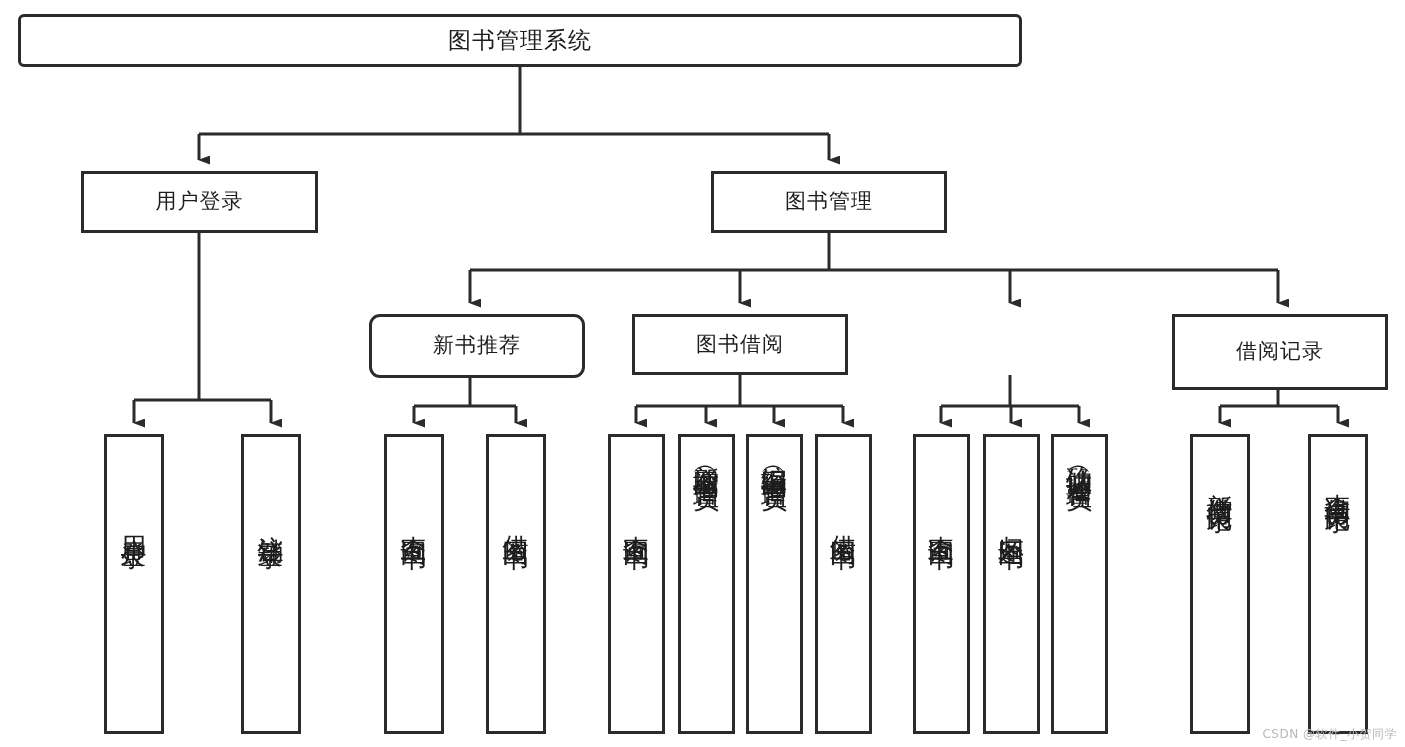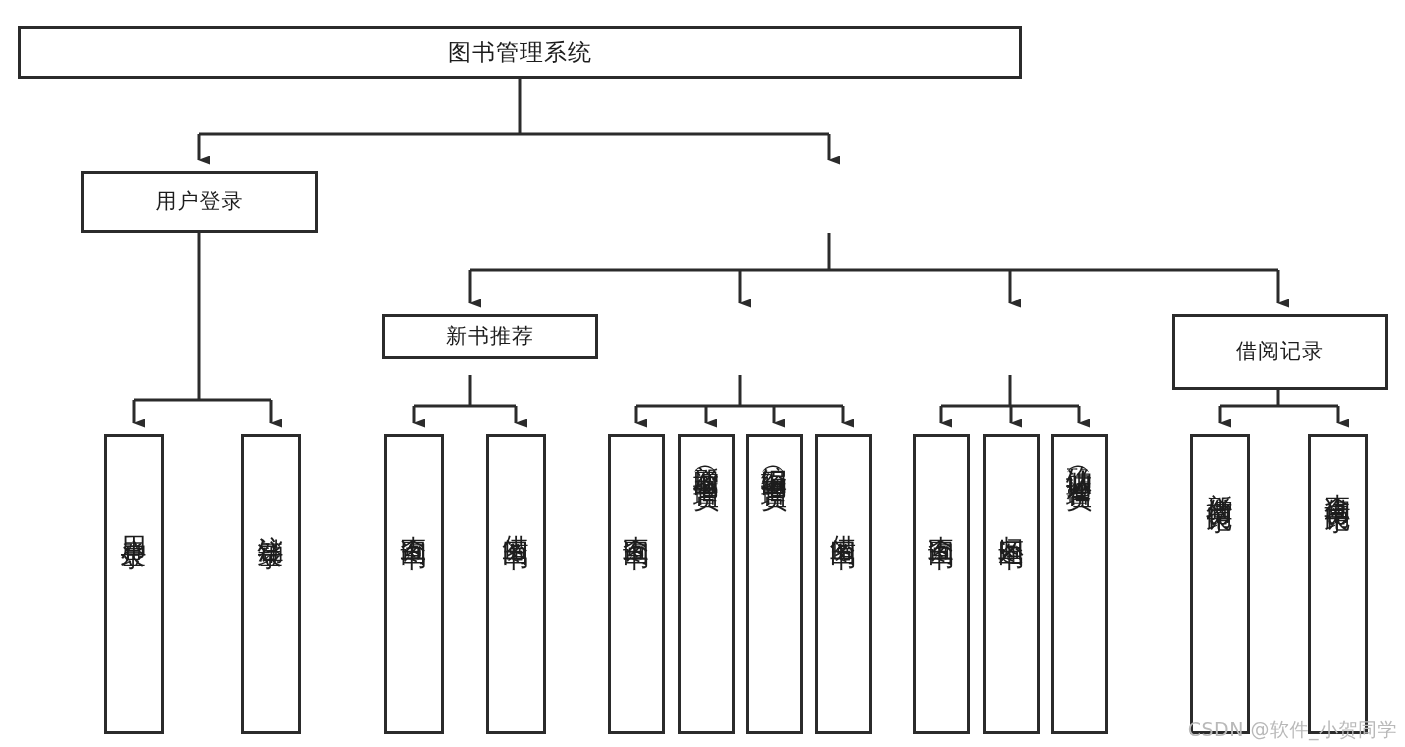--- a/index.html
+++ b/index.html
@@ -28,21 +28,21 @@
   }
   .leaf .lbl{
     writing-mode:vertical-rl;text-orientation:upright;
     font-size:26px;line-height:1.08;letter-spacing:3px;
     white-space:normal;
   }
   .leaf.center .lbl{margin-top:0;}
   svg#wires{position:absolute;left:0;top:0;width:1405px;height:747px;pointer-events:none;}
   #watermark{
     position:absolute;right:8px;bottom:4px;
-    font-size:19px;color:#b9b9b9;letter-spacing:.5px;
+    font-size:12px;color:#b9b9b9;letter-spacing:.5px;
     white-space:nowrap;
   }
 </style>
 </head>
 <body>
 
 <div id="stage">
 
   <svg id="wires" viewBox="0 0 1405 747" xmlns="http://www.w3.org/2000/svg">
     <defs>
@@ -88,30 +88,36 @@
       <path d="M1011,406 L1011,423" marker-end="url(#arw)"></path>
       <path d="M1079,406 L1079,423" marker-end="url(#arw)"></path>
 
       <path d="M1278,375 L1278,406"></path>
       <path d="M1220,406 L1338,406"></path>
       <path d="M1220,406 L1220,423" marker-end="url(#arw)"></path>
       <path d="M1338,406 L1338,423" marker-end="url(#arw)"></path>
     </g>
   </svg>
 
-  <div class="node root" id="n-root" style="left: 18px; top: 26px; width: 1004px; height: 53px;">
+  <div class="node root" id="n-root" style="left: 18px; top: 14px; width: 1004px; height: 53px; border-radius: 6px;">
     <span class="lbl">图书管理系统</span>
   </div>
 
   <div class="node lvl1" id="n-l1-0" style="left: 81px; top: 171px; width: 237px; height: 62px;">
     <span class="lbl">用户登录</span>
   </div>
+  <div class="node lvl1" id="n-l1-1" style="left: 711px; top: 171px; width: 236px; height: 62px;">
+    <span class="lbl">图书管理</span>
+  </div>
 
-  <div class="node lvl2" id="n-l2-0" style="left: 382px; top: 314px; width: 216px; height: 45px;">
+  <div class="node lvl2" id="n-l2-0" style="left: 369px; top: 314px; width: 216px; height: 64px; border-radius: 11px;">
     <span class="lbl">新书推荐</span>
+  </div>
+  <div class="node lvl2" id="n-l2-1" style="left: 632px; top: 314px; width: 216px; height: 61px;">
+    <span class="lbl">图书借阅</span>
   </div>
   <div class="node lvl2" id="n-l2-3" style="left: 1172px; top: 314px; width: 216px; height: 76px;">
     <span class="lbl">借阅记录</span>
   </div>
 
   <div class="node leaf" id="n-lf-0" style="left: 104px; top: 434px; width: 60px; height: 300px; padding-top: 78px;">
     <span class="lbl">用户登录</span>
   </div>
   <div class="node leaf" id="n-lf-1" style="left: 241px; top: 434px; width: 60px; height: 300px; padding-top: 78px;">
     <span class="lbl">注销登录</span>

